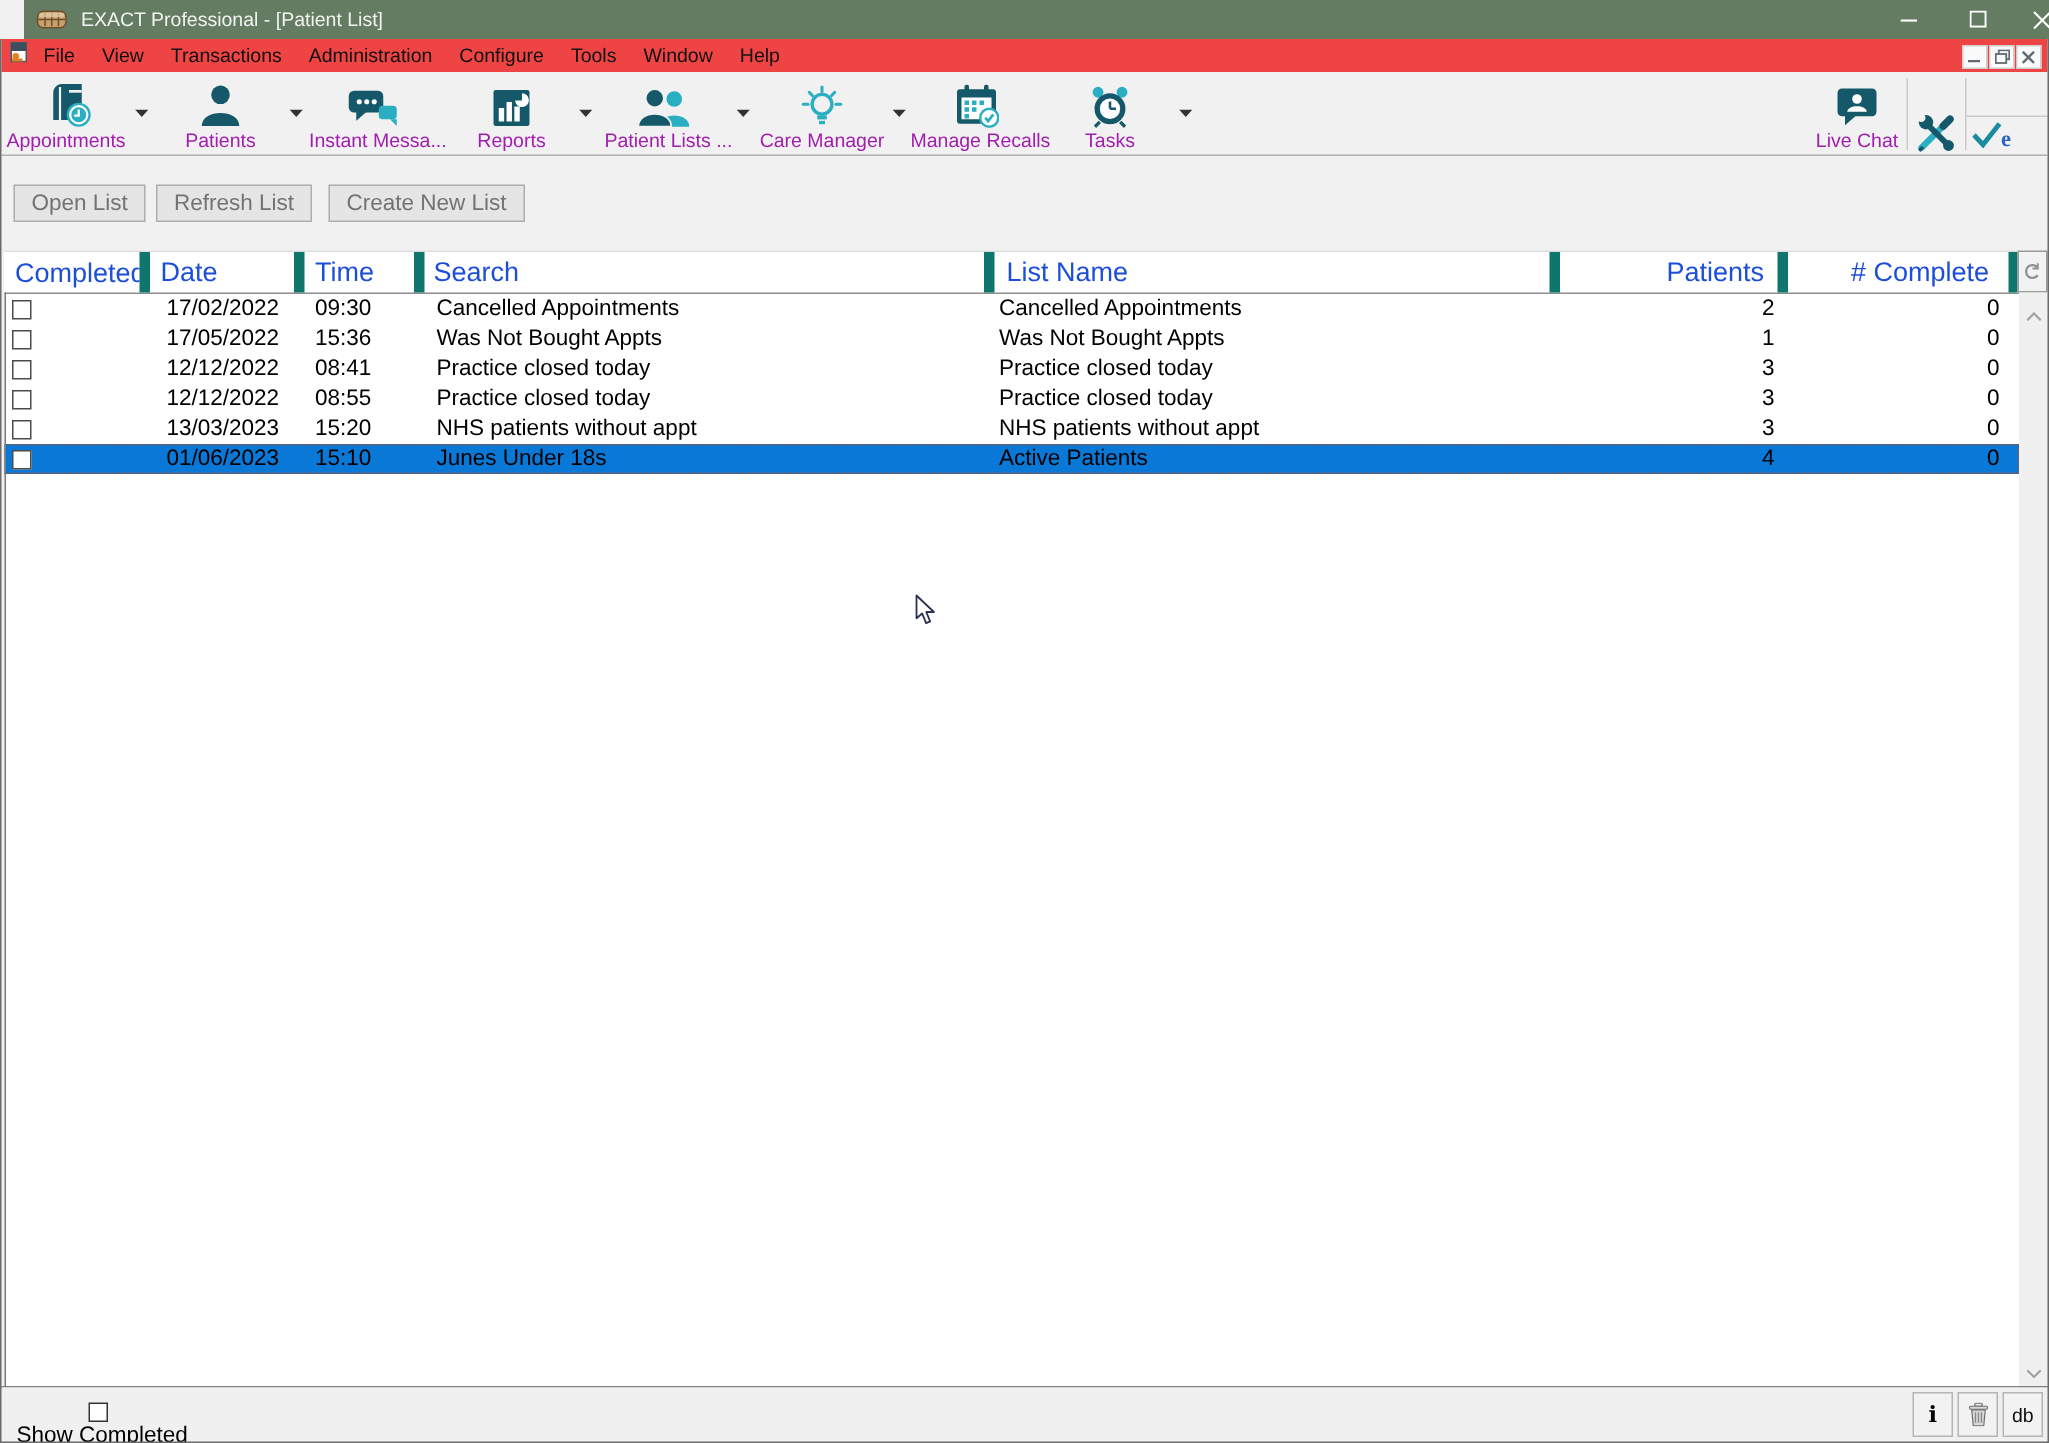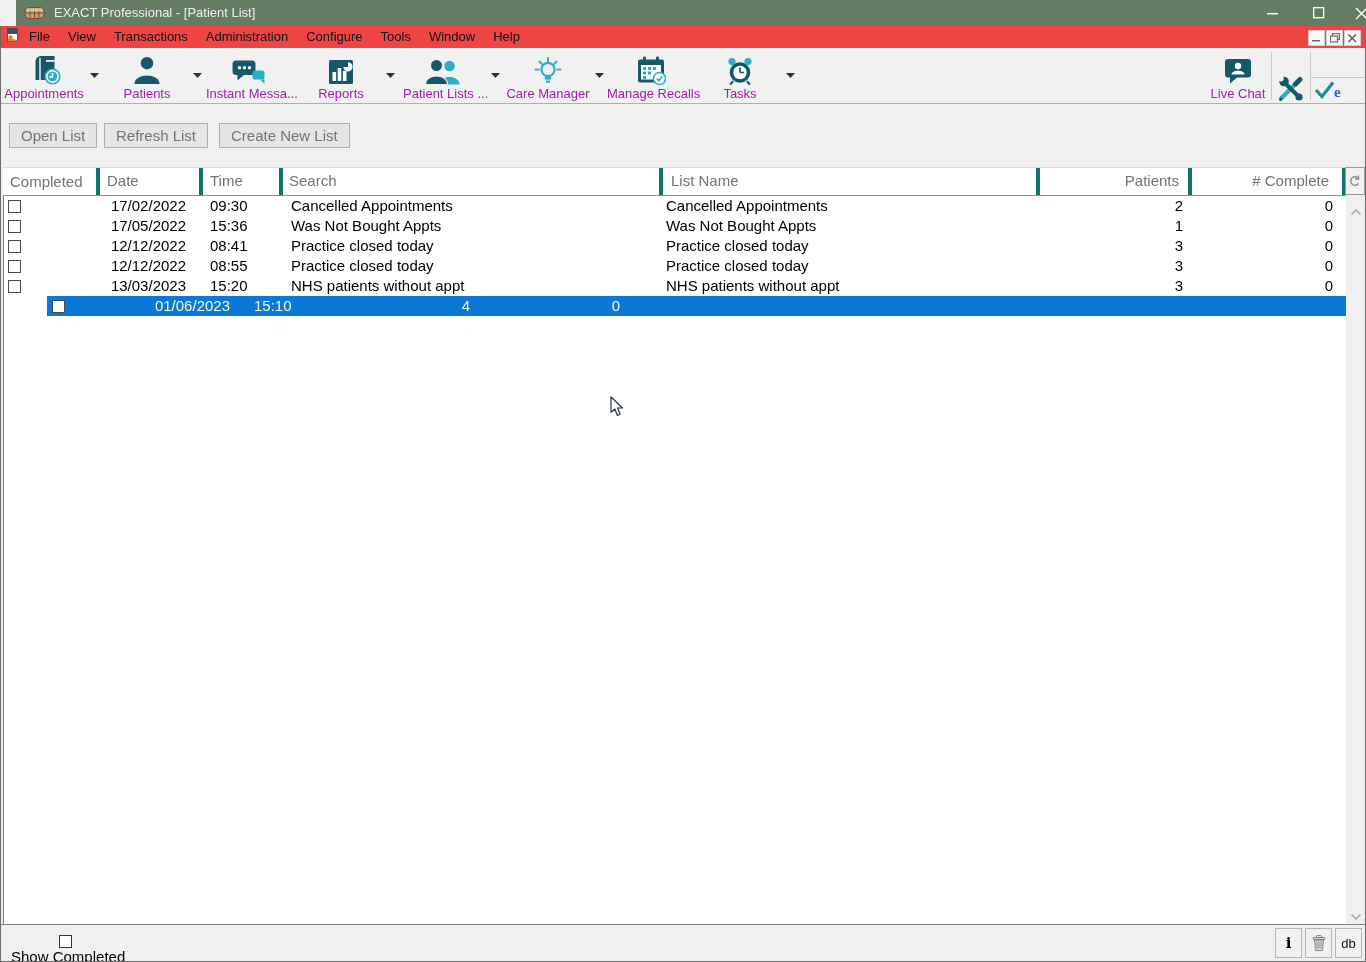--- a/index.html
+++ b/index.html
@@ -20,25 +20,25 @@
   .tb-item{position:absolute;top:0;height:55px;text-align:center;}
   .tb-item .tb-icon{height:34px;display:flex;align-items:flex-end;justify-content:center;padding-top:4px;}
   .tb-label{font-size:13px;color:#a21caf;white-space:nowrap;line-height:15px;}
   .tb-arrow{position:absolute;top:25px;}
   .tb-arrow svg{display:block;}
   .tb-divider{position:absolute;top:4px;height:48px;width:1px;background:#c9c9c9;}
   #actionbar{position:absolute;left:1px;top:104px;width:1364px;height:63px;}
   .action-btn{position:absolute;top:19px;height:25px;background:#e5e5e5;border:1px solid #aeaeae;font-size:15px;color:#737373;display:flex;align-items:center;justify-content:center;box-sizing:border-box;padding:0 11px;}
   #table-wrap{position:absolute;left:3px;top:167px;width:1343px;height:757px;background:#fff;border-top:1px solid #dcdcdc;}
   #table-header{display:flex;height:28px;background:#fff;border-bottom:1px solid #8c8c8c;box-sizing:border-box;}
-  .hcell{font-size:15px;color:#737373;line-height:26px;border-right:4px solid #0f766e;box-sizing:border-box;white-space:nowrap;overflow:hidden;}
+  .hcell{font-size:18px;color:#1d4ed8;line-height:26px;border-right:7px solid #0f766e;box-sizing:border-box;white-space:nowrap;overflow:hidden;}
   #table-body{position:absolute;left:0;top:28px;bottom:0;right:0;}
   #table-left-border{position:absolute;left:3px;top:195px;width:1px;height:729px;background:#7a7a7a;}
   .trow{display:flex;height:20px;line-height:20px;font-size:15px;color:#000;}
-  .trow.selected{background:var(--c-selection);color:#fef9c3;position:relative;margin-left:44px;}
+  .trow.selected{background:var(--c-selection);color:#000000;position:relative;}
   .trow.selected::after{content:"";position:absolute;left:0;top:0;right:0;bottom:0;border:1px dotted #9b4f2e;pointer-events:none;}
   .cell{box-sizing:border-box;white-space:nowrap;overflow:hidden;}
   .c-completed{width:97px;padding-left:5px;display:flex;align-items:center;}
   .c-date{width:103px;text-align:right;padding-right:17px;}
   .c-time{width:80px;padding-left:7px;}
   .c-list{width:377px;padding-left:8px;}
   .c-search{width:380px;padding-left:6px;}
   .c-patients{width:152px;text-align:right;padding-right:9px;}
   .c-complete{width:154px;text-align:right;padding-right:13px;}
   .h-completed{padding-left:7px;}
@@ -370,20 +370,22 @@
         <div class="cell c-search">NHS patients without appt</div>
         <div class="cell c-patients">3</div>
         <div class="cell c-complete">0</div>
       </div>
       <div class="trow selected">
         <div class="cell c-completed">
             <div class="rowcheck"></div>
           </div>
         <div class="cell c-date">01/06/2023</div>
         <div class="cell c-time">15:10</div>
+        <div class="cell c-list">Junes Under 18s</div>
+        <div class="cell c-search">Active Patients</div>
         <div class="cell c-patients">4</div>
         <div class="cell c-complete">0</div>
       </div>
     </div>
   </div>
   <div id="table-left-border"></div>
 
   <div id="scrollcol">
     <div id="scroll-topbtn">
         <svg width="12" height="12" viewBox="0 0 12 12">

